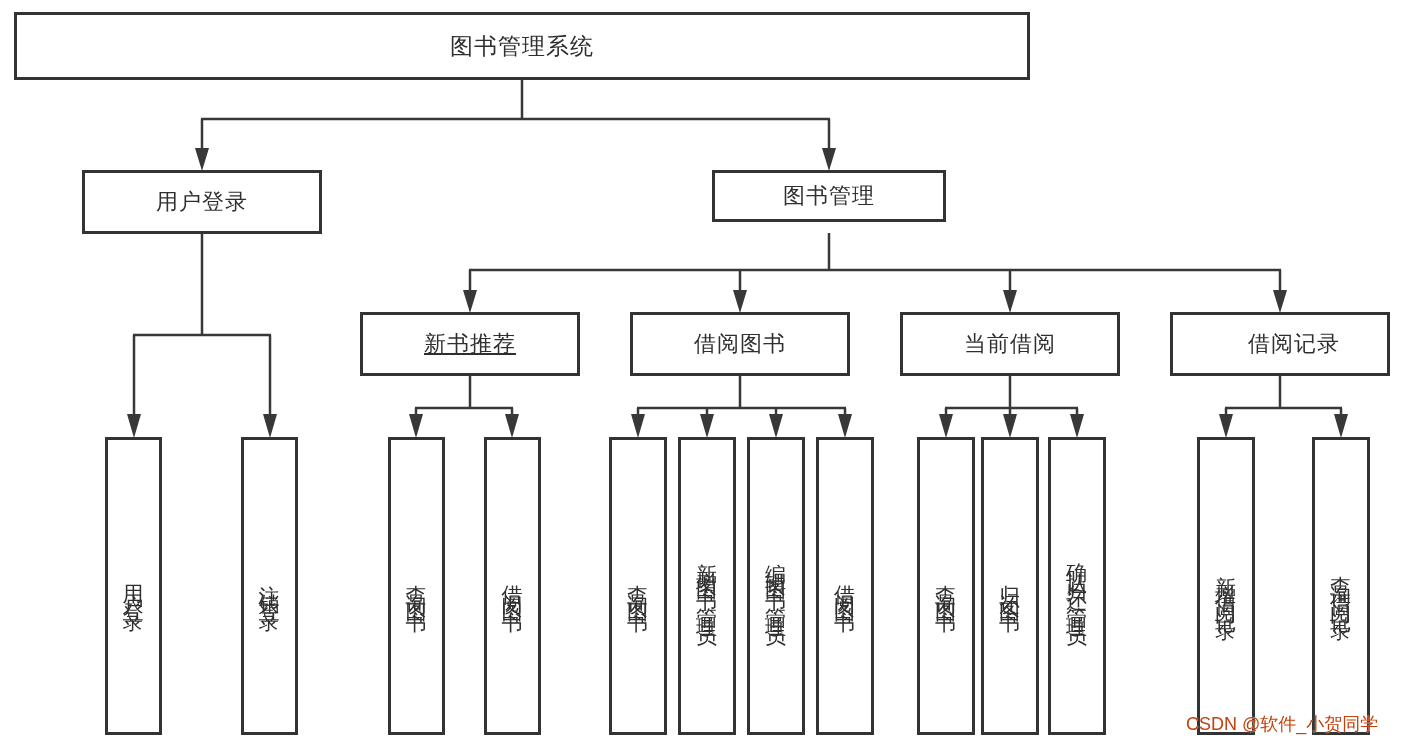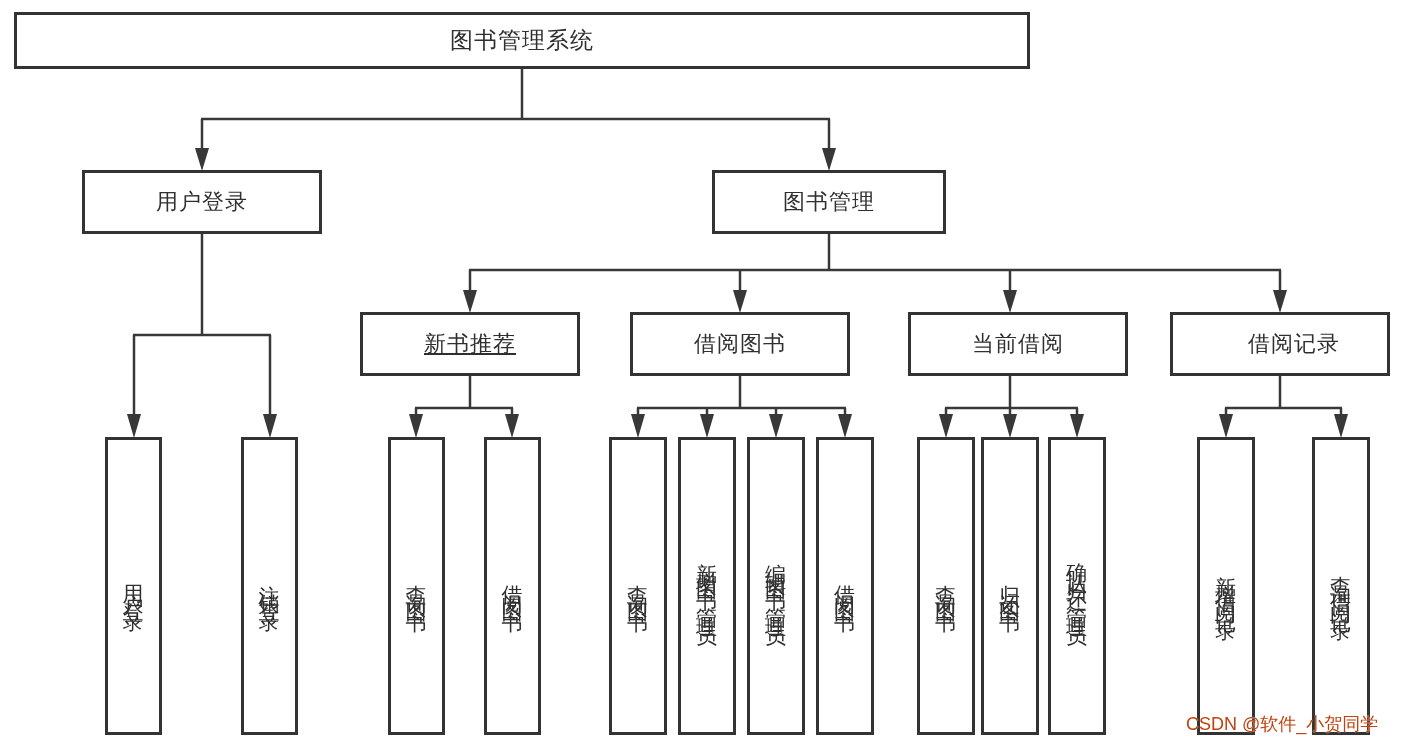--- a/index.html
+++ b/index.html
@@ -104,38 +104,38 @@
       <polygon points="769,414 783,414 776,438"></polygon>
       <polygon points="838,414 852,414 845,438"></polygon>
       <polygon points="939,414 953,414 946,438"></polygon>
       <polygon points="1003,414 1017,414 1010,438"></polygon>
       <polygon points="1070,414 1084,414 1077,438"></polygon>
       <polygon points="1219,414 1233,414 1226,438"></polygon>
       <polygon points="1334,414 1348,414 1341,438"></polygon>
     </g>
   </svg>
 
-  <div class="node hnode root" style="left:14px;top:12px;width:1016px;height:57px;">
+  <div class="node hnode root" style="left:14px;top:12px;width:1016px;height:68px;">
     <span>图书管理系统</span>
   </div>
 
   <div class="node hnode" style="left:82px;top:170px;width:240px;height:64px;">
     <span>用户登录</span>
   </div>
-  <div class="node hnode" style="left:712px;top:170px;width:234px;height:64px;">
+  <div class="node hnode" style="left:712px;top:170px;width:234px;height:52px;">
     <span>图书管理</span>
   </div>
 
   <div class="node hnode" style="left:360px;top:312px;width:220px;height:64px;text-decoration:underline;">
     <span>新书推荐</span>
   </div>
   <div class="node hnode" style="left:630px;top:312px;width:220px;height:64px;">
     <span>借阅图书</span>
   </div>
-  <div class="node hnode" style="left:900px;top:312px;width:220px;height:64px;margin-left:8px;">
+  <div class="node hnode" style="left:900px;top:312px;width:220px;height:64px;">
     <span>当前借阅</span>
   </div>
   <div class="node hnode" style="left:1170px;top:312px;width:220px;height:64px;padding-left:28px;">
     <span>借阅记录</span>
   </div>
 
   <div class="node vnode" style="left:105px;top:437px;width:57px;height:298px;">
     <span>用户登录</span>
   </div>
   <div class="node vnode" style="left:241px;top:437px;width:57px;height:298px;">

